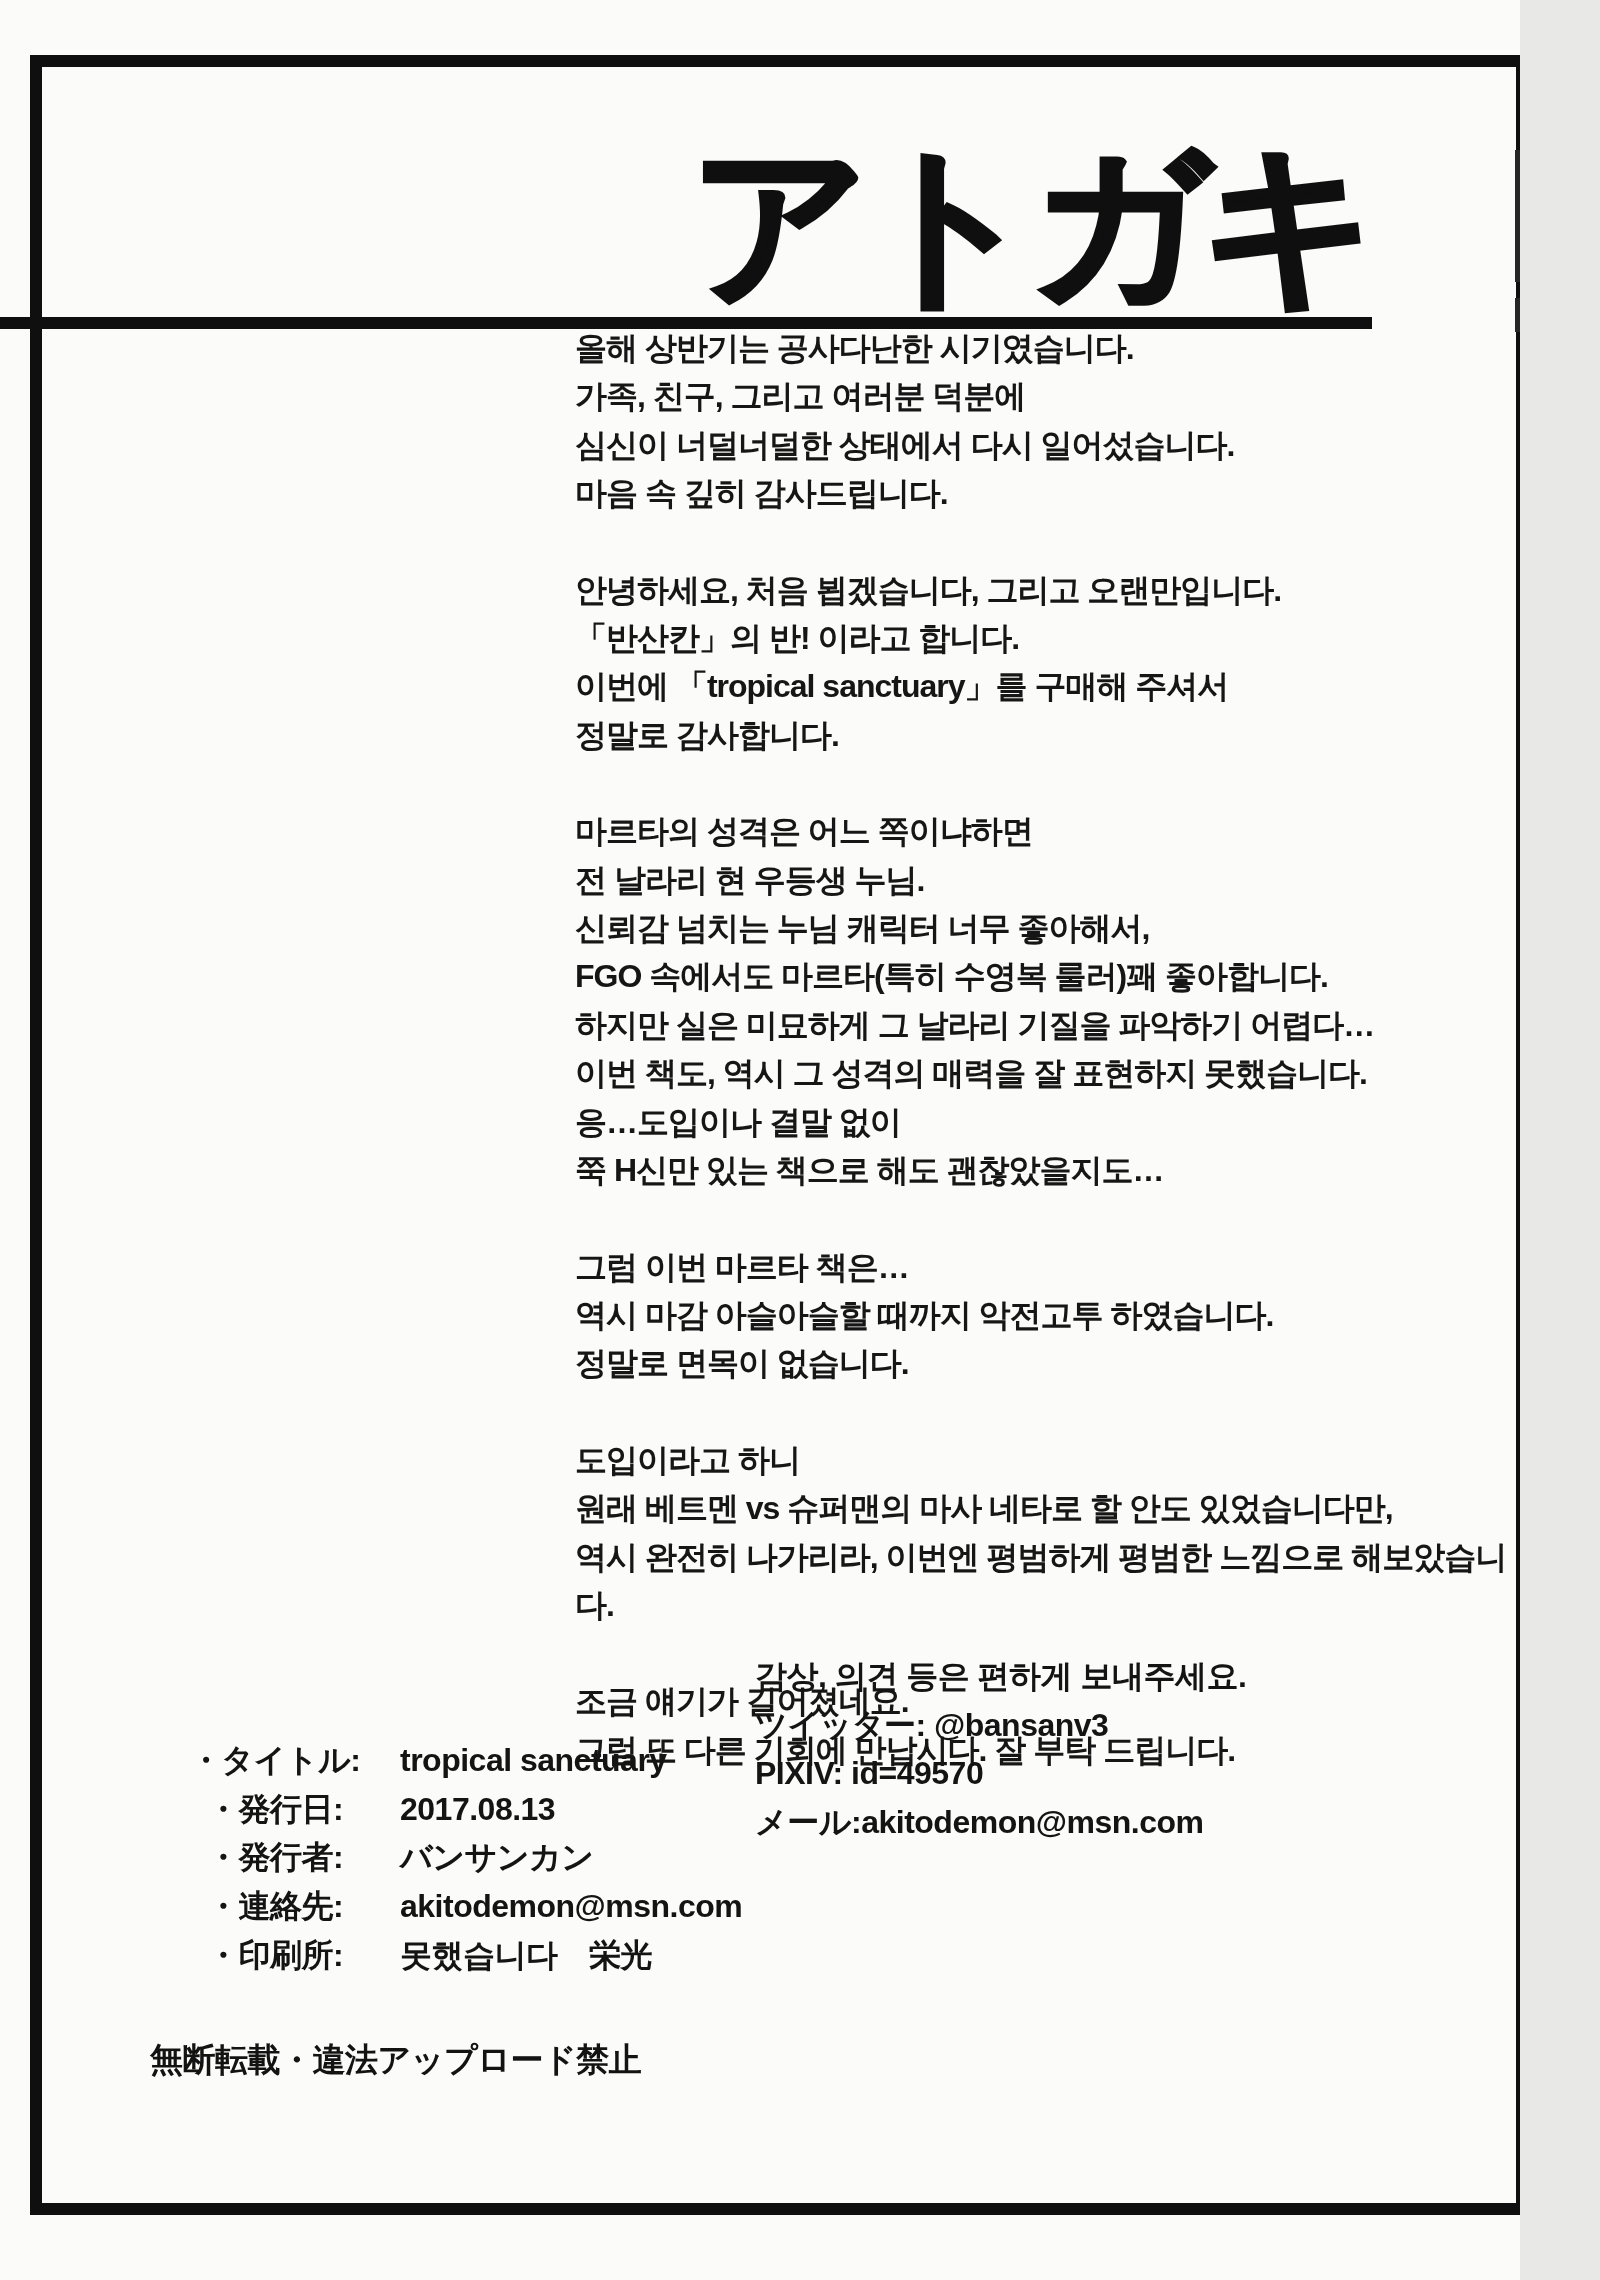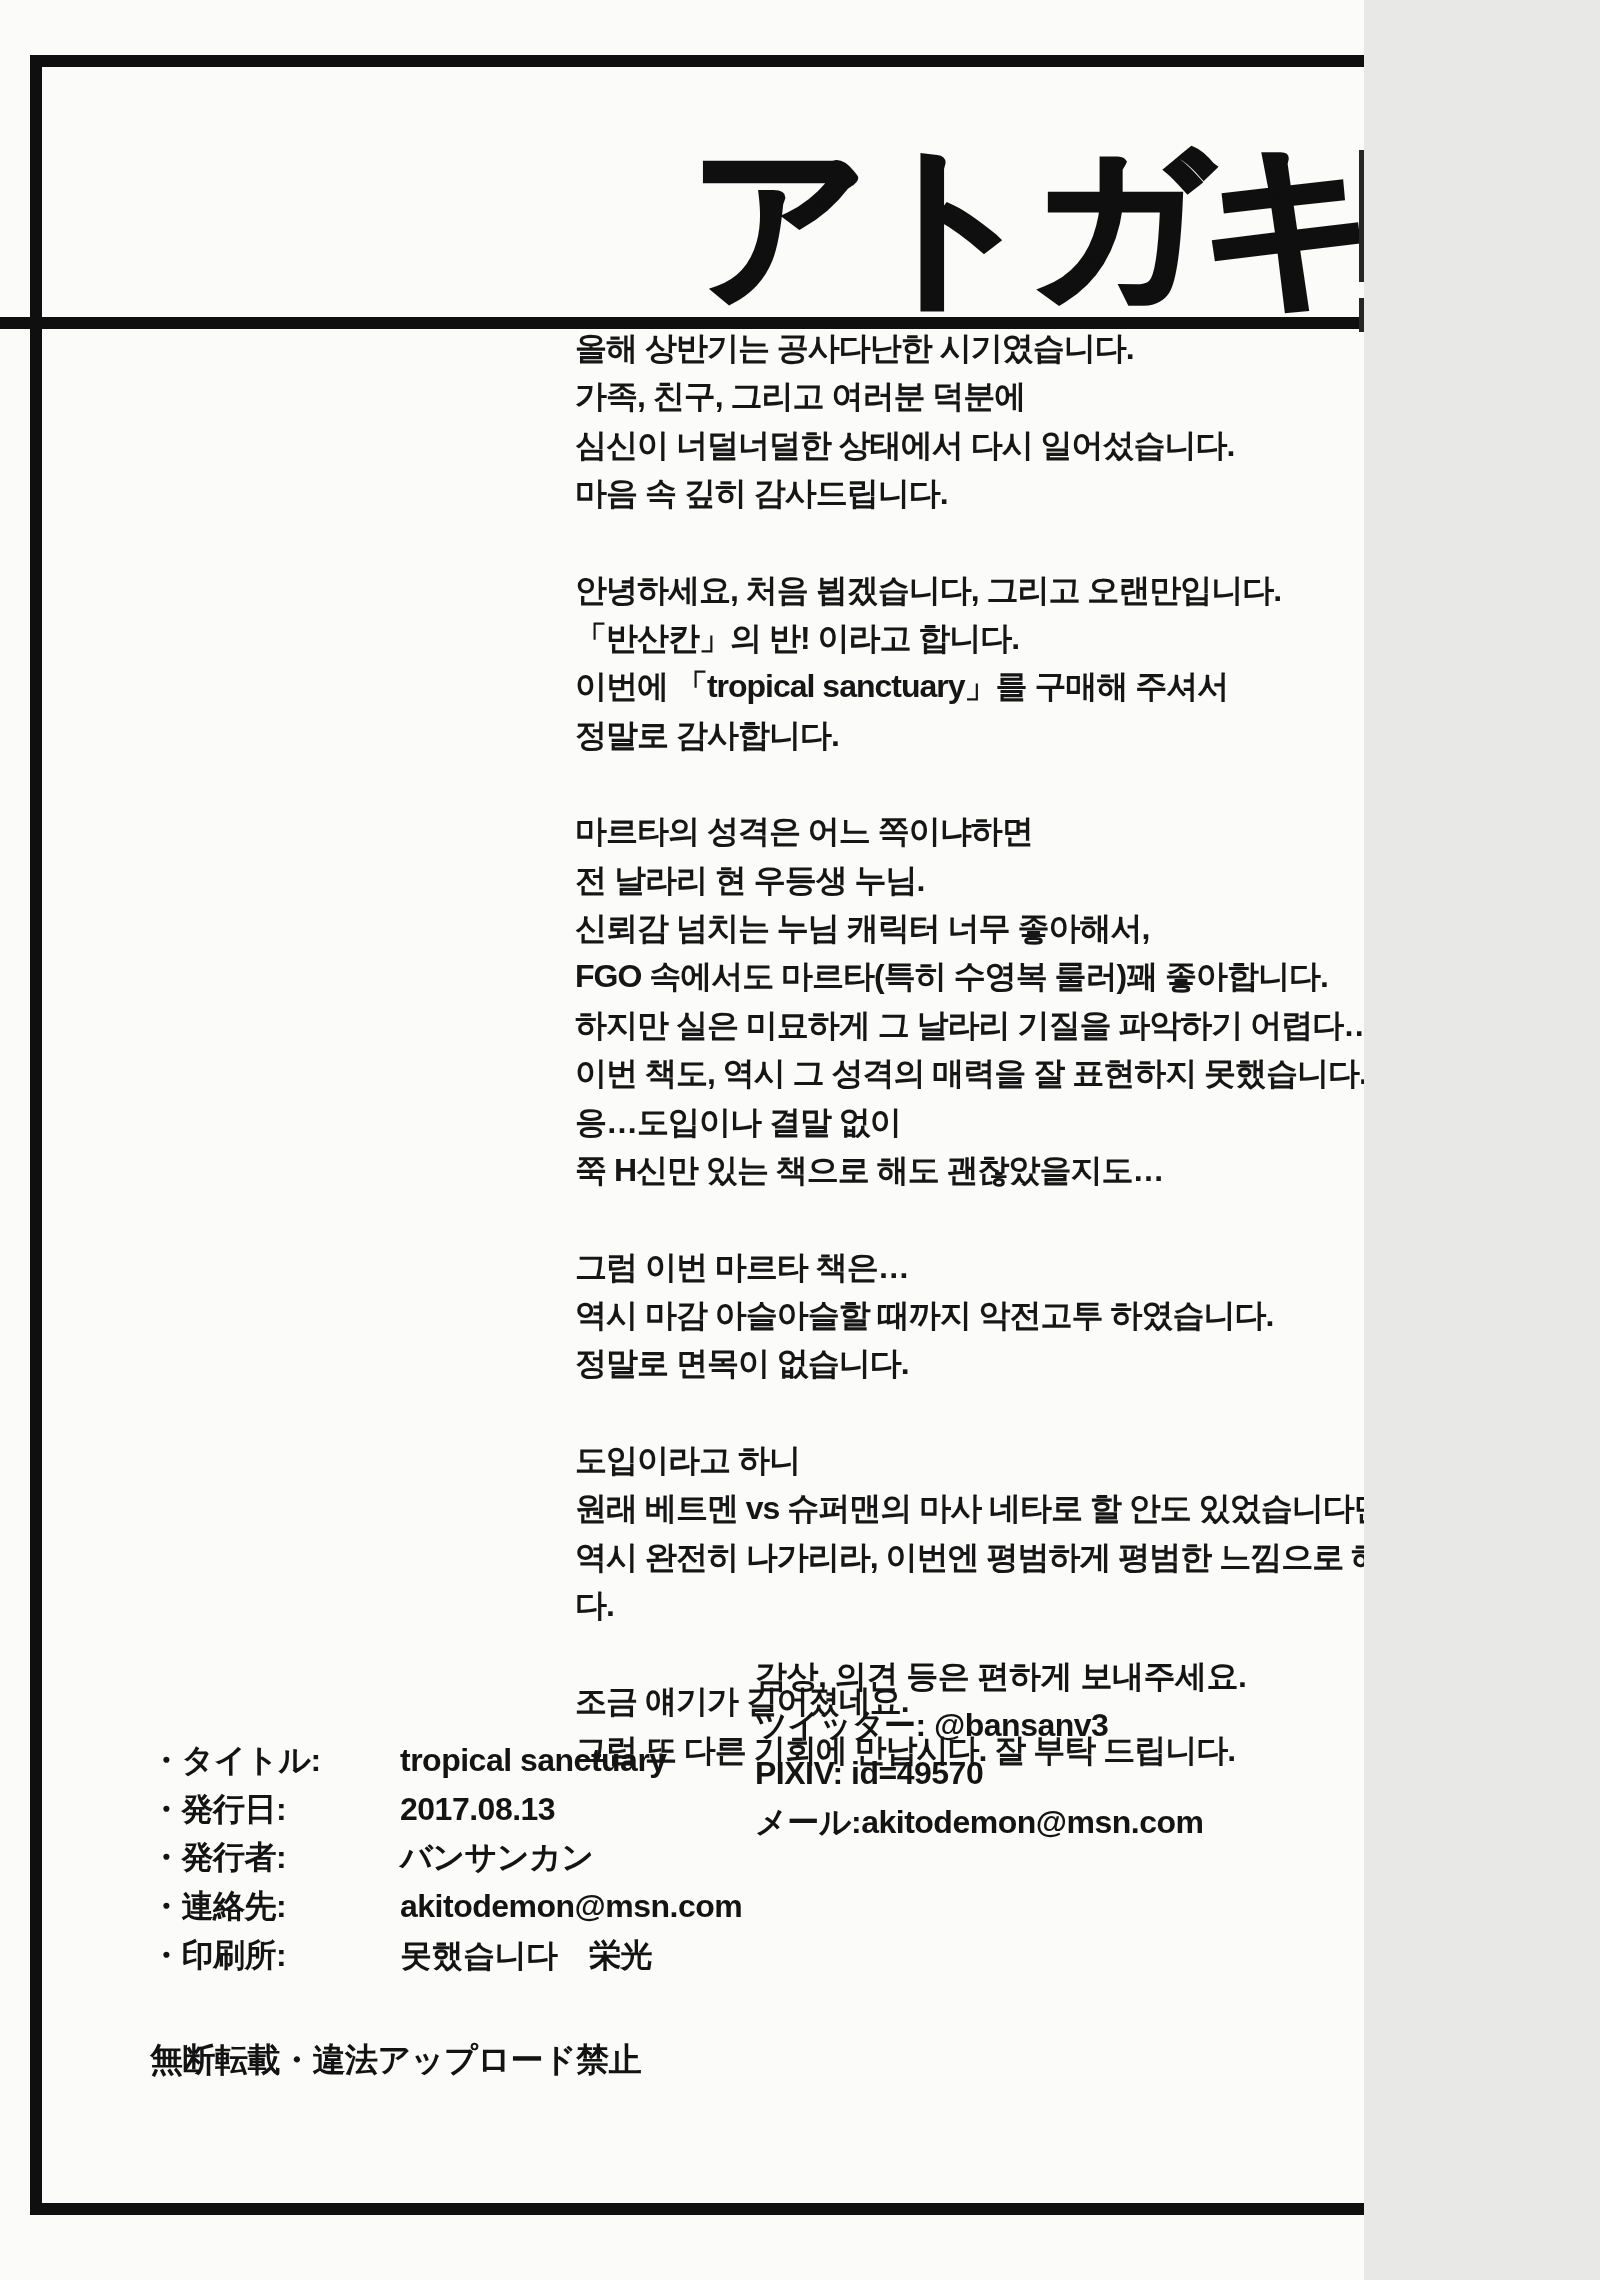--- a/index.html
+++ b/index.html
@@ -1,18 +1,18 @@
 <!DOCTYPE html>
 <html><head>
 <meta charset="utf-8">
 <style>
   html,body{margin:0;padding:0;background:#e8e8e6;}
   .canvas{
     position:relative;
-    width:1364px;height:2280px;
+    width:1520px;height:2280px;
     background:#fbfbf9;
     overflow:hidden;
     font-family:"Liberation Sans", sans-serif;
     color:#141414;
   }
   
   .frame{
     position:absolute;
     left:30px;top:55px;
     width:1474px;height:2136px;
@@ -55,21 +55,21 @@
   
   .colophon-left{
     position:absolute;
     left:150px;top:1736px;
     font-size:32px;
     font-weight:700;
     line-height:48.7px;
     letter-spacing:-0.5px;
     white-space:nowrap;
   }
-  .colophon-left .row{display:flex;}
+  .colophon-left .row{display:flex;text-align:center;}
   .colophon-left .lbl{display:inline-block;min-width:250px;}
   .colophon-right{
     position:absolute;
     left:755px;top:1652px;
     font-size:32px;
     font-weight:700;
     line-height:48.7px;
     letter-spacing:-0.5px;
     white-space:nowrap;
   }

